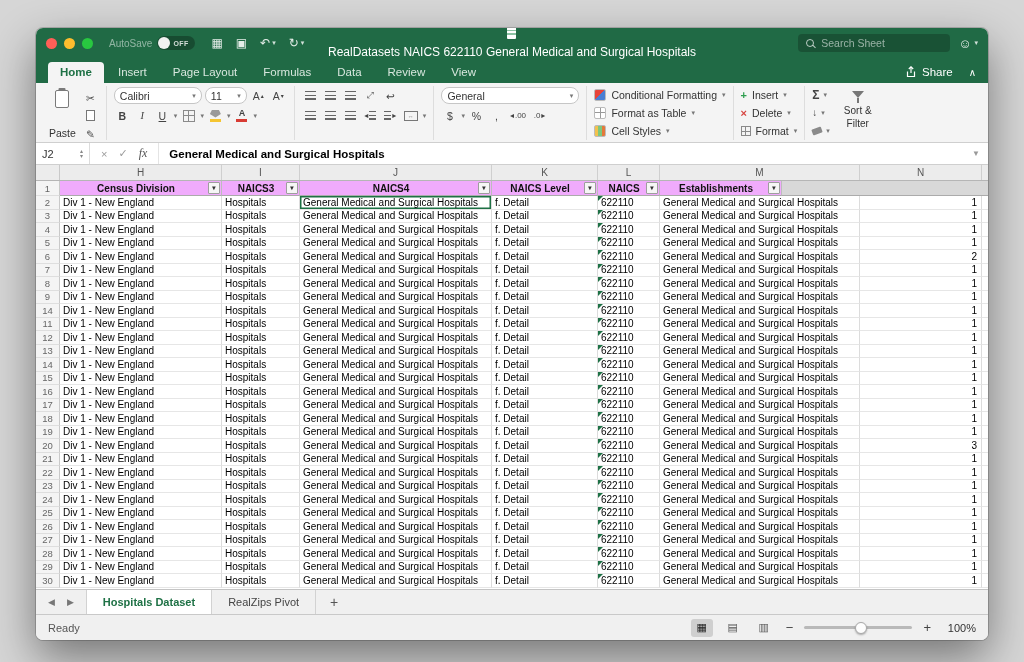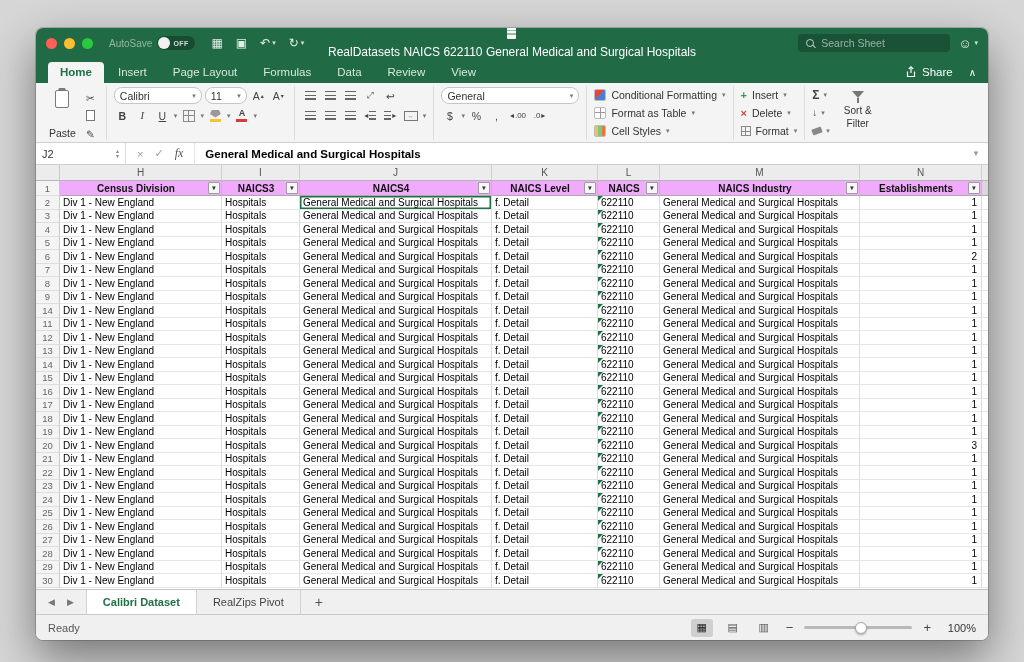--- a/index.html
+++ b/index.html
@@ -73,21 +73,21 @@
   .edit-item { display: flex; align-items: center; gap: 4px; height: 16px; font-size: 12px; color: #444; }
   .sortgrp { display: flex; flex-direction: column; align-items: center; gap: 1px; padding-top: 4px; font-size: 10px; line-height: 1.15; color: #333; text-align: center; }
   .funnel-wrap { display: flex; flex-direction: column; align-items: center; height: 13px; }
   .funnel { width: 0; height: 0; border-left: 6px solid transparent; border-right: 6px solid transparent; border-top: 7px solid #777; }
   .stem { width: 2px; height: 5px; background: #777; }
   .eraser { width: 10px; height: 6px; background: #8a8a8a; transform: rotate(-20deg); border-radius: 1px; }
   .dec-btn { font-size: 8px; color: #444; display: flex; align-items: center; }
 
   
   .fbar { height: 22px; background: #fff; border-bottom: 1px solid #cfcfcf; display: flex; align-items: center; flex: none; }
-  .namebox { width: 90px; height: 100%; display: flex; align-items: center; justify-content: space-between; padding: 0 6px; border-right: 1px solid #dcdcdc; font-size: 11px; color: #333; flex: none; }
+  .namebox { width: 54px; height: 100%; display: flex; align-items: center; justify-content: space-between; padding: 0 6px; border-right: 1px solid #dcdcdc; font-size: 11px; color: #333; flex: none; }
   .spin { display: flex; flex-direction: column; font-size: 6px; color: #888; line-height: 5px; }
   .fb-btns { display: flex; gap: 11px; padding: 0 11px; color: #9a9a9a; font-size: 11px; height: 100%; align-items: center; border-right: 1px solid #e4e4e4; flex: none; }
   .fx { font-style: italic; font-family: "Liberation Serif", serif; color: #555; font-size: 12px; }
   .fb-text { padding: 0 10px; font-size: 11.5px; font-weight: 600; color: #000; flex: 1; white-space: nowrap; overflow: hidden; }
   .fb-caret { color: #999; font-size: 8px; padding-right: 8px; }
 
   
   .grid-area { flex: 1; background: #fff; overflow: hidden; display: flex; flex-direction: column; }
   .xrow { display: flex; flex: none; }
   .xrow.letters { height: 16px; background: #ececec; border-bottom: 1px solid #b5b5b5; }
@@ -403,24 +403,20 @@
             <div class="filter-btn">▾</div>
           </div>
           <div class="cell hcell w3">
             <div class="htext">NAICS Level</div>
             <div class="filter-btn">▾</div>
           </div>
           <div class="cell hcell w4">
             <div class="htext">NAICS</div>
             <div class="filter-btn">▾</div>
           </div>
-          <div class="cell hcell w5">
-            <div class="htext">NAICS Industry</div>
-            <div class="filter-btn">▾</div>
-          </div>
           <div class="cell hcell w6">
             <div class="htext">Establishments</div>
             <div class="filter-btn">▾</div>
           </div>
           <div class="cell hfill"></div>
         </div>
         <div class="xrow data">
           <div class="cell rn">2</div>
           <div class="cell dcell w0">
             <span>Div 1 - New England</span>
@@ -1175,21 +1171,21 @@
           <div class="cell dfill"></div>
         </div>
       </div>
 
     <div class="tabs-bar">
       <div class="tab-arrows">
         <span>◀</span>
         <span>▶</span>
       </div>
       <div class="stab active">
-        <span>Calibri Dataset</span>
+        <span>Hospitals Dataset</span>
       </div>
       <div class="stab">
         <span>RealZips Pivot</span>
       </div>
       <div class="add-sheet">+</div>
     </div>
 
     <div class="status">
       <span>Ready</span>
       <div class="status-right">

